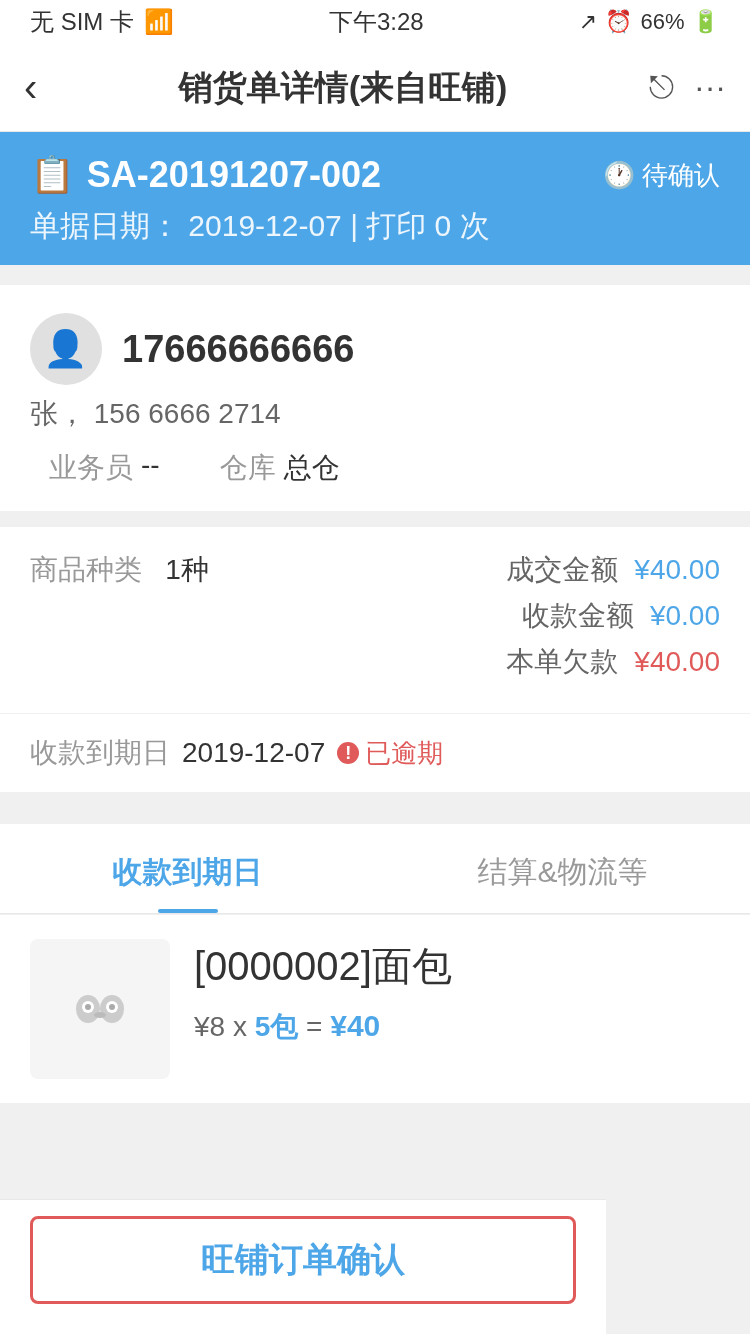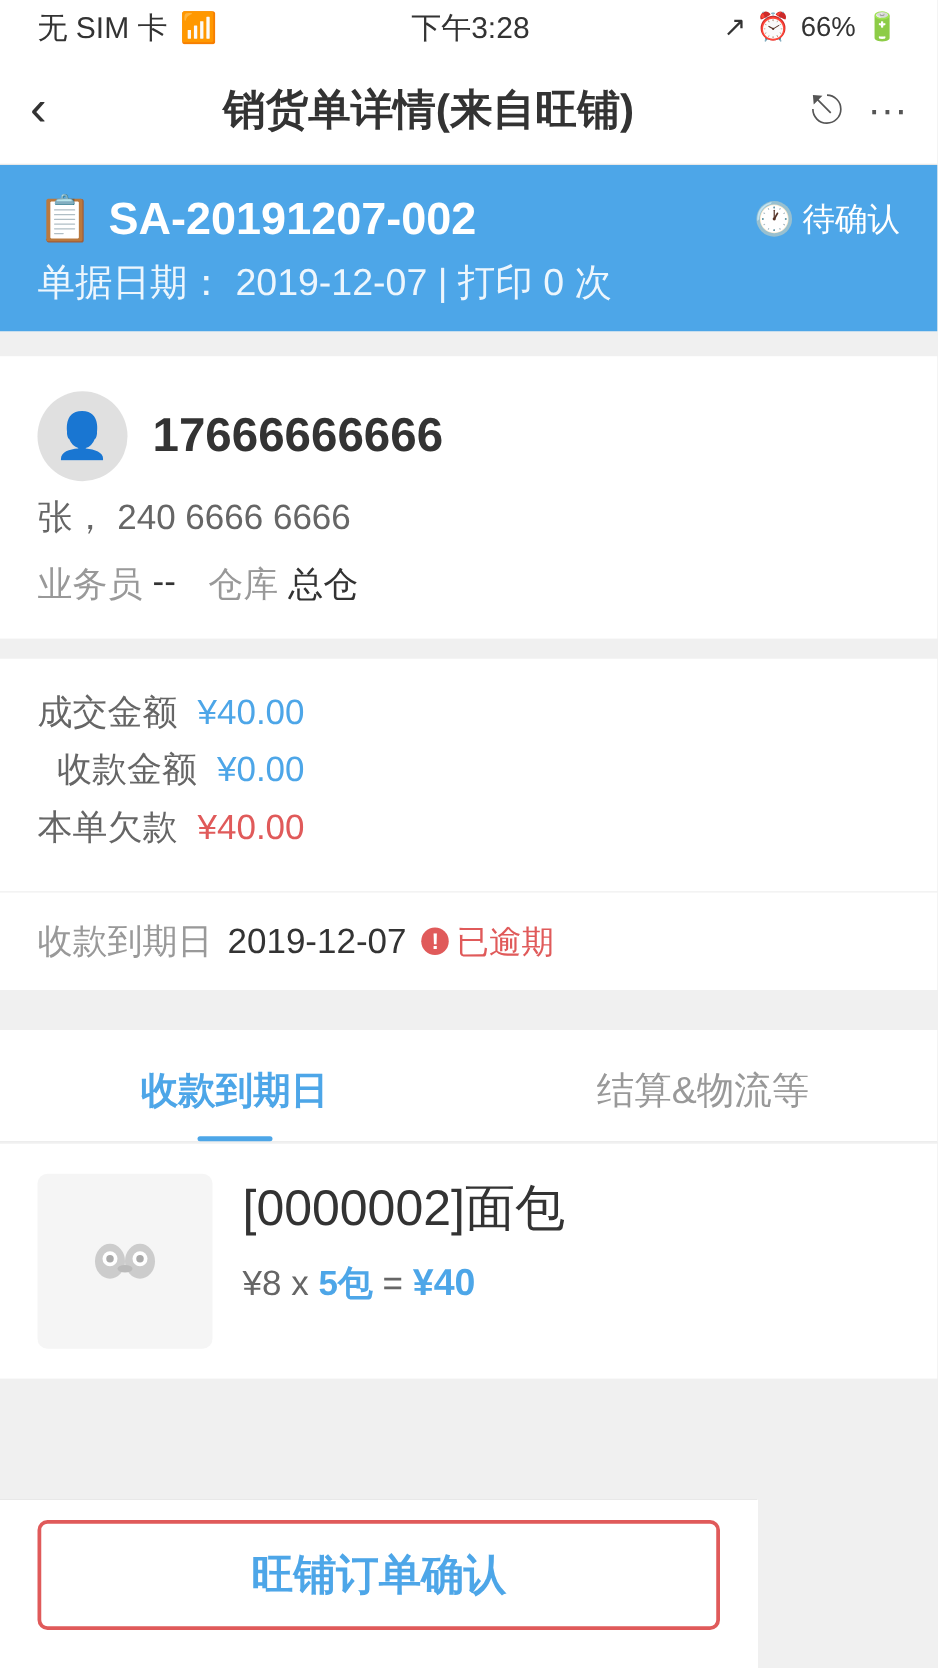--- a/index.html
+++ b/index.html
@@ -106,23 +106,24 @@
       font-weight: 600;
       color: #333;
     }
     .customer-name {
       font-size: 28px;
       color: #666;
       margin-bottom: 16px;
     }
     .customer-meta {
       display: flex;
-      gap: 26px;
+      gap: 60px;
       font-size: 28px;
       color: #666;
+      margin-left: 19px;
     }
     .meta-item { display: flex; gap: 8px; }
     .meta-label { color: #999; }
     .meta-value { color: #333; }
     .divider-thick { height: 16px; background: #f0f0f0; }
 
     
     .summary-section {
       background: #fff;
       padding: 24px 30px;
@@ -325,37 +326,42 @@
 
 <div class="customer-section">
   <div class="customer-row">
     <div class="avatar">
       <span>👤</span>
     </div>
     <span class="customer-phone">17666666666</span>
   </div>
   <div class="customer-name">
     <span>张，</span>
-    <span>240 6666 6666</span>
+    <span>156 6666 2714</span>
   </div>
   <div class="customer-meta">
     <div class="meta-item">
       <span class="meta-label">业务员</span>
       <span class="meta-value">--</span>
     </div>
     <div class="meta-item">
       <span class="meta-label">仓库</span>
       <span class="meta-value">总仓</span>
     </div>
   </div>
 </div>
 
 <div class="divider-thick"></div>
 
 <div class="summary-section">
+  <div class="summary-left">
+    <span class="summary-label">商品种类</span>
+    &nbsp;
+    <span class="summary-value">1种</span>
+  </div>
   <div class="summary-right">
     <div class="summary-row">
       <span class="amount-label">成交金额</span>
       <span class="amount-blue">¥40.00</span>
     </div>
     <div class="summary-row">
       <span class="amount-label">收款金额</span>
       <span class="amount-blue">¥0.00</span>
     </div>
     <div class="summary-row">

